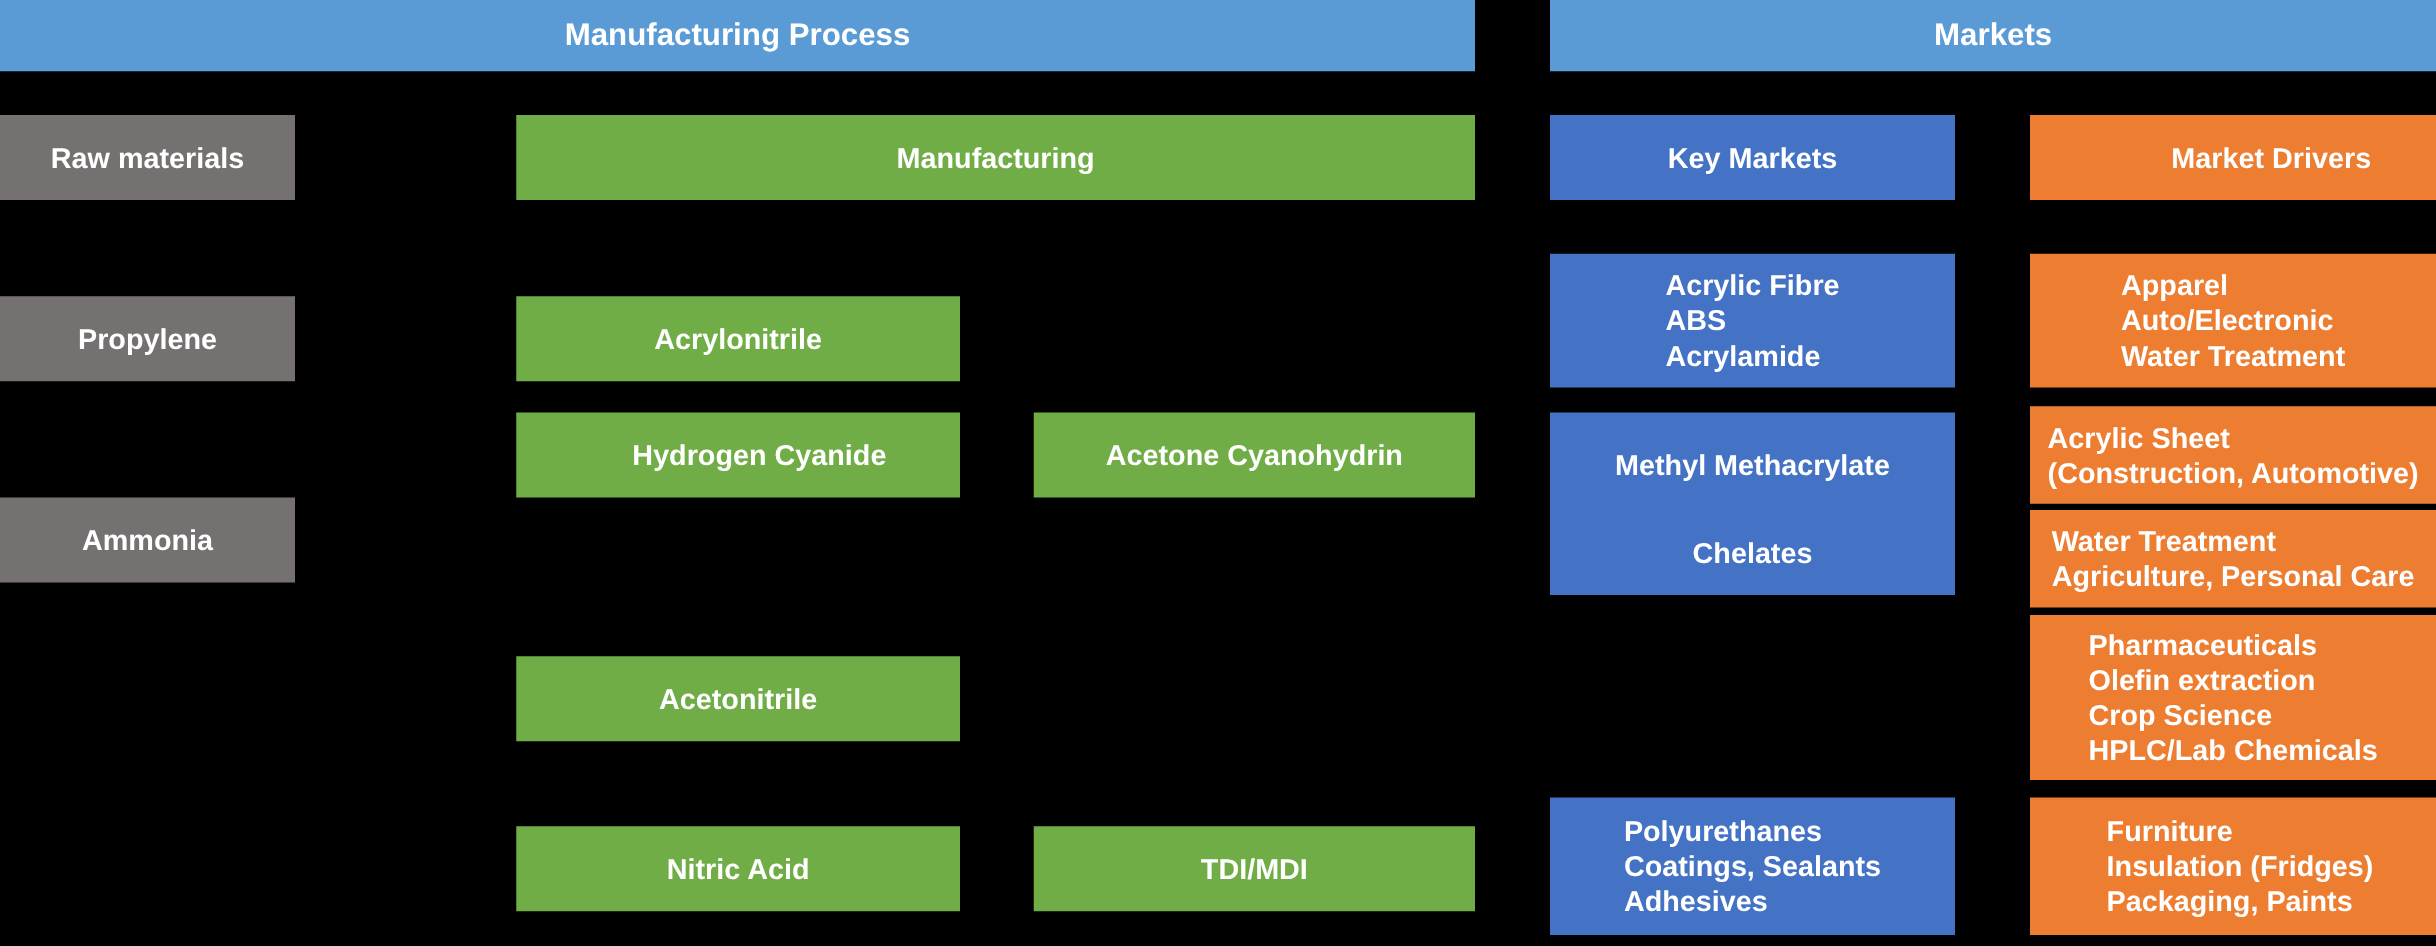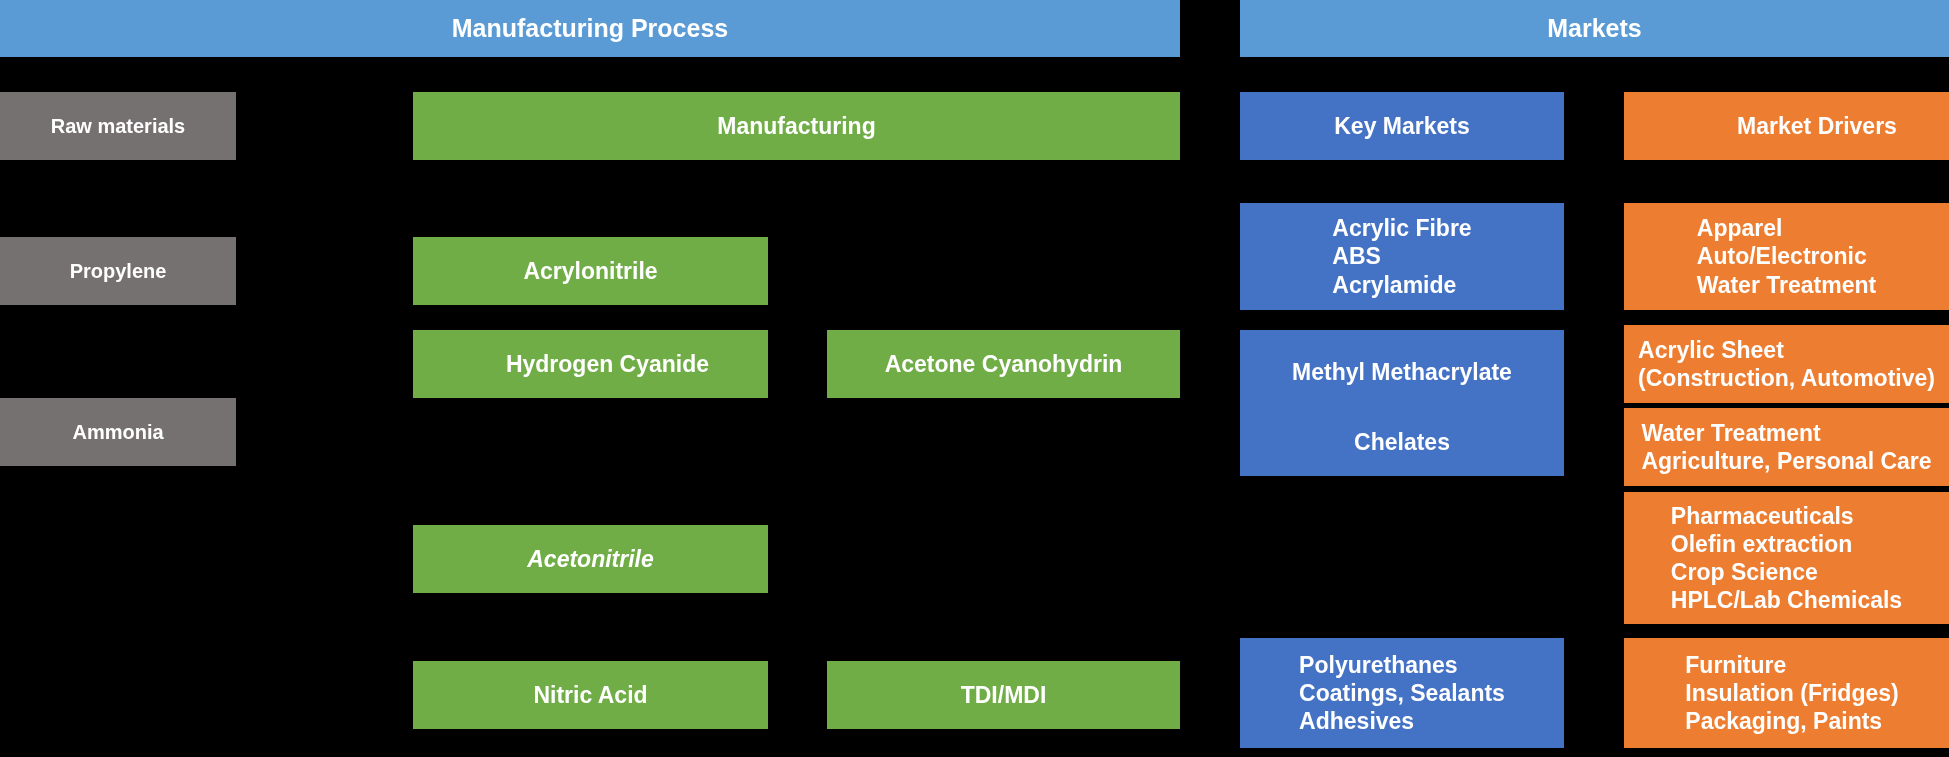--- a/index.html
+++ b/index.html
@@ -29,21 +29,21 @@
     line-height: 1.22;
     white-space: pre-line;
     padding: 2px 6px;
   }
   .hdr {
     background: #5B9BD5;
     font-size: 25px;
   }
   .raw {
     background: #767171;
-    font-size: 20px;
+    font-size: 23px;
   }
   .mfg {
     background: #70AD47;
     font-size: 23px;
   }
   .mkt {
     background: #4472C4;
     font-size: 23px;
   }
   .drv {
@@ -69,21 +69,21 @@
   <div class="box drv" style="left:1624px; top:92px; width:386px; height:68px;">Market Drivers</div>
 
   <div class="box raw" style="left:0px; top:237px; width:236px; height:68px;">Propylene</div>
 
   <div class="box raw" style="left:0px; top:398px; width:236px; height:68px;">Ammonia</div>
 
   <div class="box mfg" style="left:413px; top:237px; width:355px; height:68px;">Acrylonitrile</div>
 
   <div class="box mfg" style="left:413px; top:330px; width:355px; height:68px;padding-left:40px;">Hydrogen Cyanide</div>
 
-  <div class="box mfg" style="left:413px; top:525px; width:355px; height:68px;font-style:italic;">Acetonitrile</div>
+  <div class="box mfg" style="left:413px; top:525px; width:355px; height:68px;">Acetonitrile</div>
 
   <div class="box mfg" style="left:413px; top:661px; width:355px; height:68px;">Nitric Acid</div>
 
   <div class="box mfg" style="left:827px; top:330px; width:353px; height:68px;">Acetone Cyanohydrin</div>
 
   <div class="box mfg" style="left:827px; top:661px; width:353px; height:68px;">TDI/MDI</div>
 
   <div class="box mkt" style="left:1240px; top:203px; width:324px; height:107px;">Acrylic Fibre
 ABS
 Acrylamide</div>

